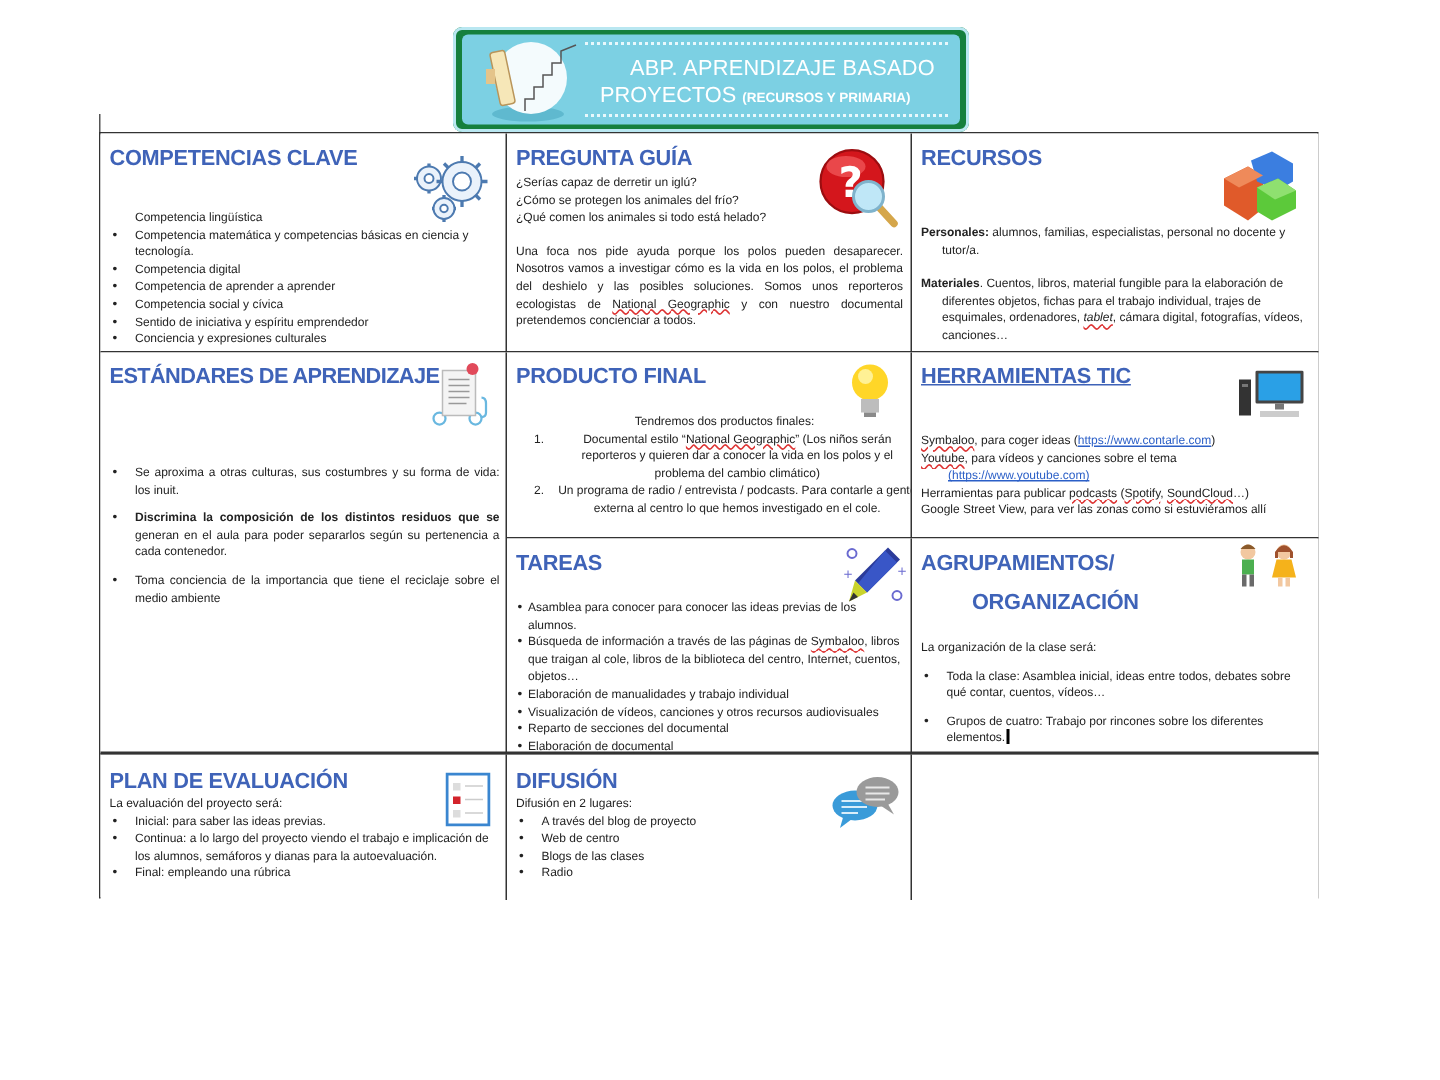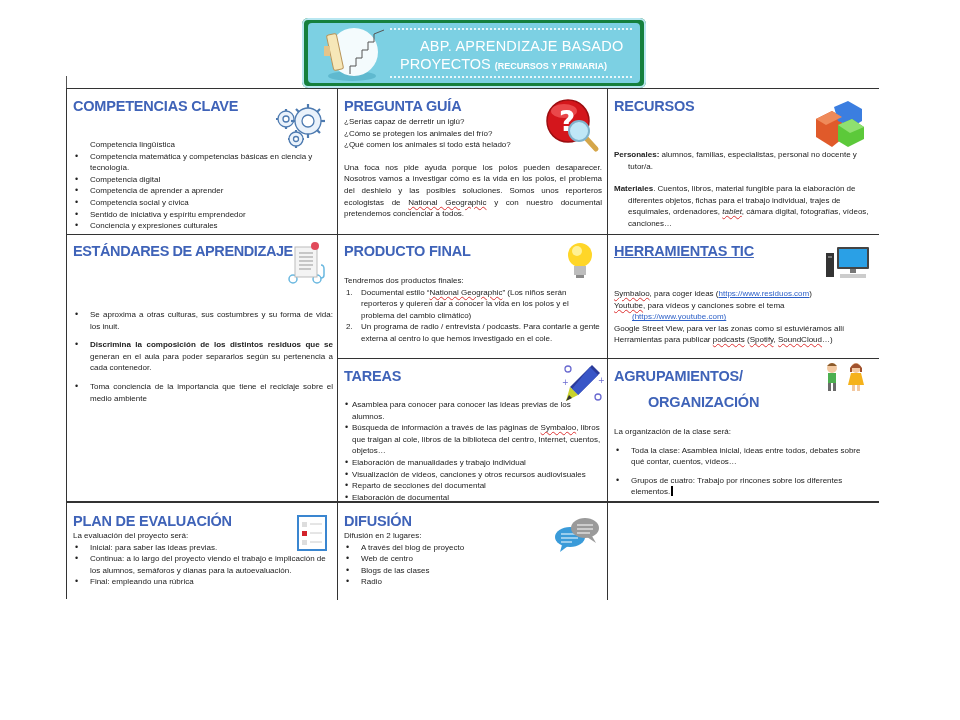--- a/index.html
+++ b/index.html
@@ -155,45 +155,45 @@
   </div>
 
   <div class="cell" style="left:271px;top:146px;width:270px;height:124px;">
     <h2 style="position:absolute;left:6px;top:8px;">PRODUCTO FINAL</h2>
     <svg class="icon" viewBox="0 0 30 40" style="left:227px;top:6px;width:30px;height:40px;">
       <circle cx="15" cy="14" r="12" fill="#ffd628"></circle>
       <circle cx="12" cy="10" r="5" fill="#fff7b0" opacity="0.8"></circle>
       <rect x="9" y="25" width="12" height="9" fill="#bdbdbd"></rect>
       <rect x="11" y="34" width="8" height="3" fill="#8a8a8a"></rect>
     </svg>
-    <div class="txt" style="position:absolute;left:6px;top:40px;width:258px;">
+    <div class="txt" style="position:absolute;left:16px;top:40px;width:258px;text-align:center;">
       <div>Tendremos dos productos finales:</div>
       <ol>
         <li><span class="num">1.</span><span>Documental estilo “</span><span class="squig">National Geographic</span><span>” (Los niños serán reporteros y quieren dar a conocer la vida en los polos y el problema del cambio climático)</span></li>
         <li><span class="num">2.</span><span>Un programa de radio / entrevista / podcasts. Para contarle a gente externa al centro lo que hemos investigado en el cole.</span></li>
       </ol>
     </div>
   </div>
 
   <div class="cell nr" style="left:541px;top:146px;width:271px;height:124px;">
     <h2 style="position:absolute;left:6px;top:8px;text-decoration:underline;">HERRAMIENTAS TIC</h2>
     <svg class="icon" viewBox="0 0 44 32" style="left:218px;top:12px;width:44px;height:32px;">
       <rect x="0" y="6" width="8" height="24" fill="#333"></rect>
         <rect x="2" y="9" width="4" height="2" fill="#777"></rect>
       <rect x="11" y="0" width="32" height="22" rx="1" fill="#444"></rect>
       <rect x="13" y="2" width="28" height="18" fill="#2aa0e6"></rect>
       <rect x="24" y="22" width="6" height="4" fill="#777"></rect>
       <rect x="14" y="27" width="26" height="4" fill="#ccc"></rect>
     </svg>
     <div class="txt" style="position:absolute;left:6px;top:53px;width:262px;">
-      <div><span class="squig">Symbaloo</span><span>, para coger ideas (</span><span class="link">https://www.residuos.com</span><span>)</span></div>
+      <div><span class="squig">Symbaloo</span><span>, para coger ideas (</span><span class="link">https://www.contarle.com</span><span>)</span></div>
       <div><span class="squig">Youtube</span><span>, para vídeos y canciones sobre el tema</span></div>
       <div style="padding-left:18px;"><span class="link">(https://www.youtube.com)</span></div>
+      <div><span>Herramientas para publicar </span><span class="squig">podcasts</span><span> (</span><span class="squig">Spotify</span><span>, </span><span class="squig">SoundCloud</span><span>…)</span></div>
       <div>Google Street View, para ver las zonas como si estuviéramos allí</div>
-      <div><span>Herramientas para publicar </span><span class="squig">podcasts</span><span> (</span><span class="squig">Spotify</span><span>, </span><span class="squig">SoundCloud</span><span>…)</span></div>
     </div>
   </div>
 
   <div class="cell" style="left:271px;top:270px;width:270px;height:144px;">
     <h2 style="position:absolute;left:6px;top:9px;">TAREAS</h2>
     <svg class="icon" viewBox="0 0 46 44" style="left:222px;top:2px;width:46px;height:44px;">
       <circle cx="8" cy="8" r="3" fill="none" stroke="#6a6ad0" stroke-width="1.3"></circle>
       <circle cx="38" cy="36" r="3" fill="none" stroke="#6a6ad0" stroke-width="1.3"></circle>
       <text x="2" y="24" font-size="8" fill="#6a6ad0" font-family="DejaVu Sans, sans-serif">+</text>
       <text x="38" y="22" font-size="8" fill="#6a6ad0" font-family="DejaVu Sans, sans-serif">+</text>

